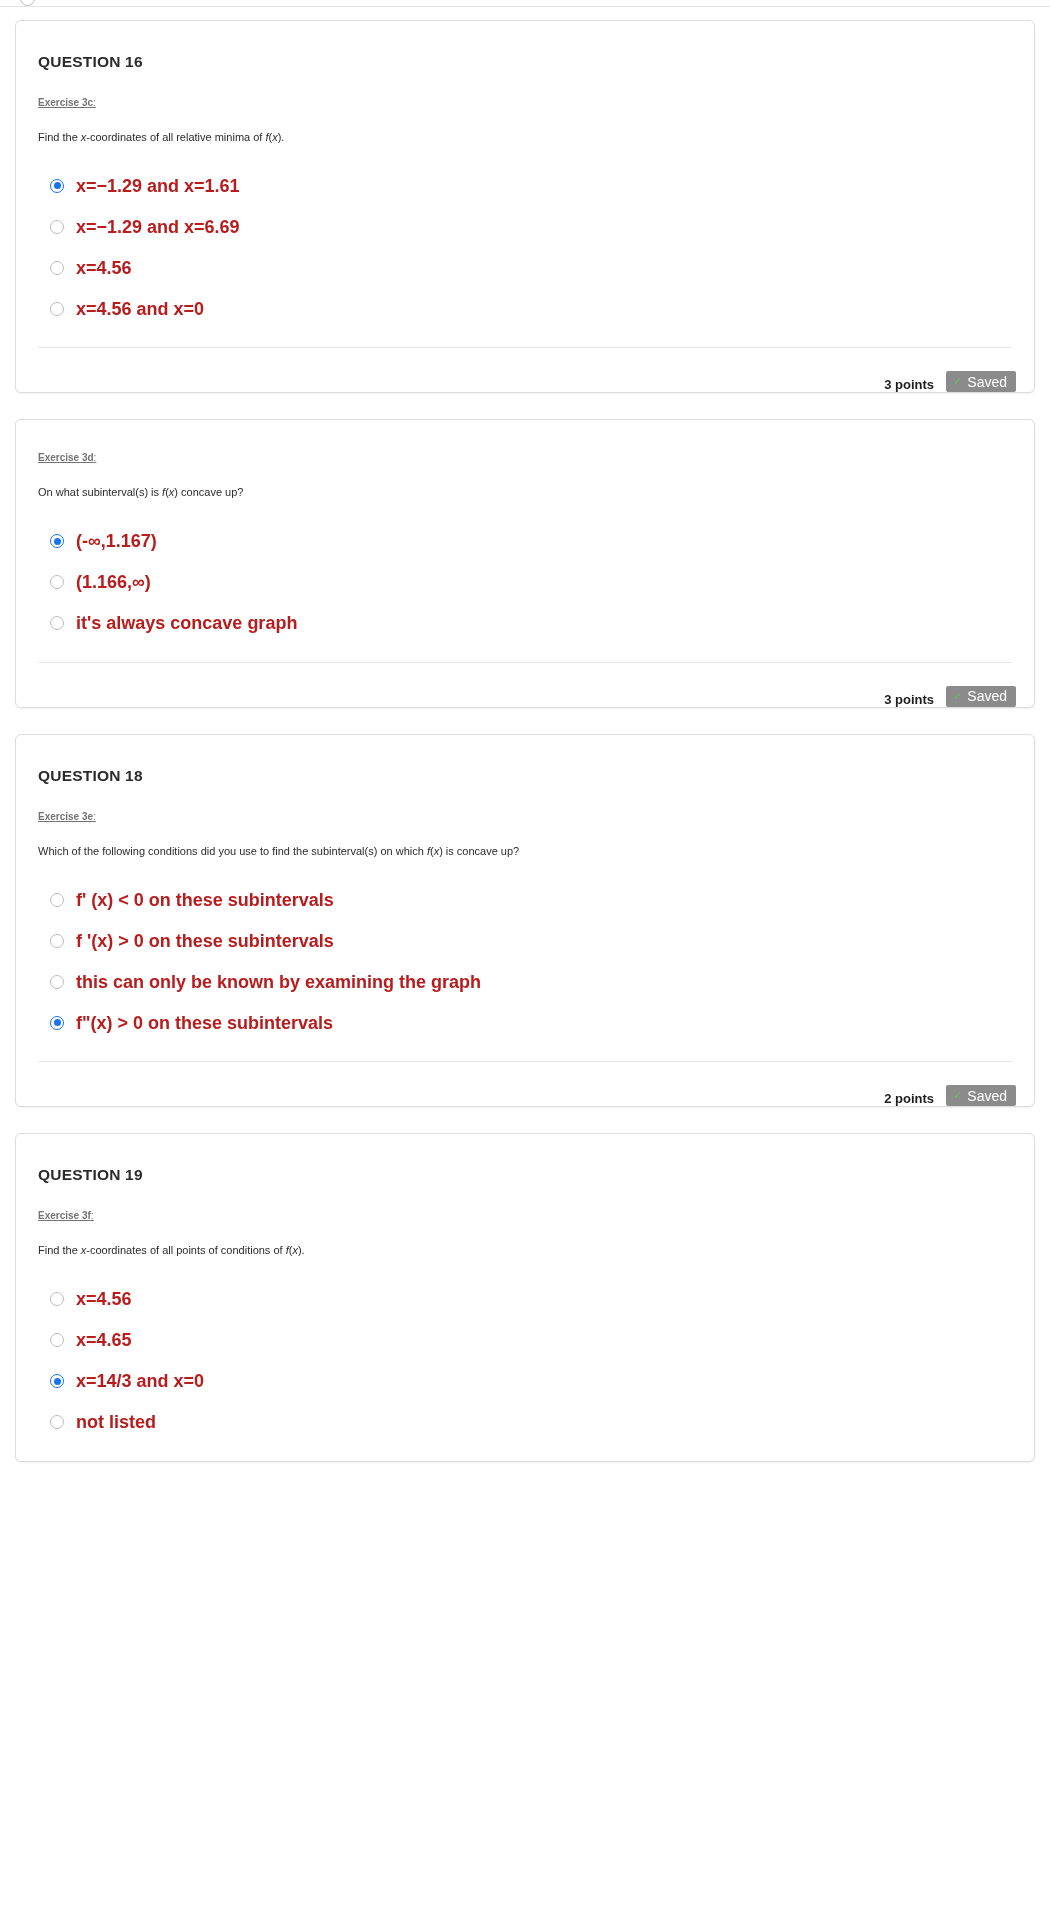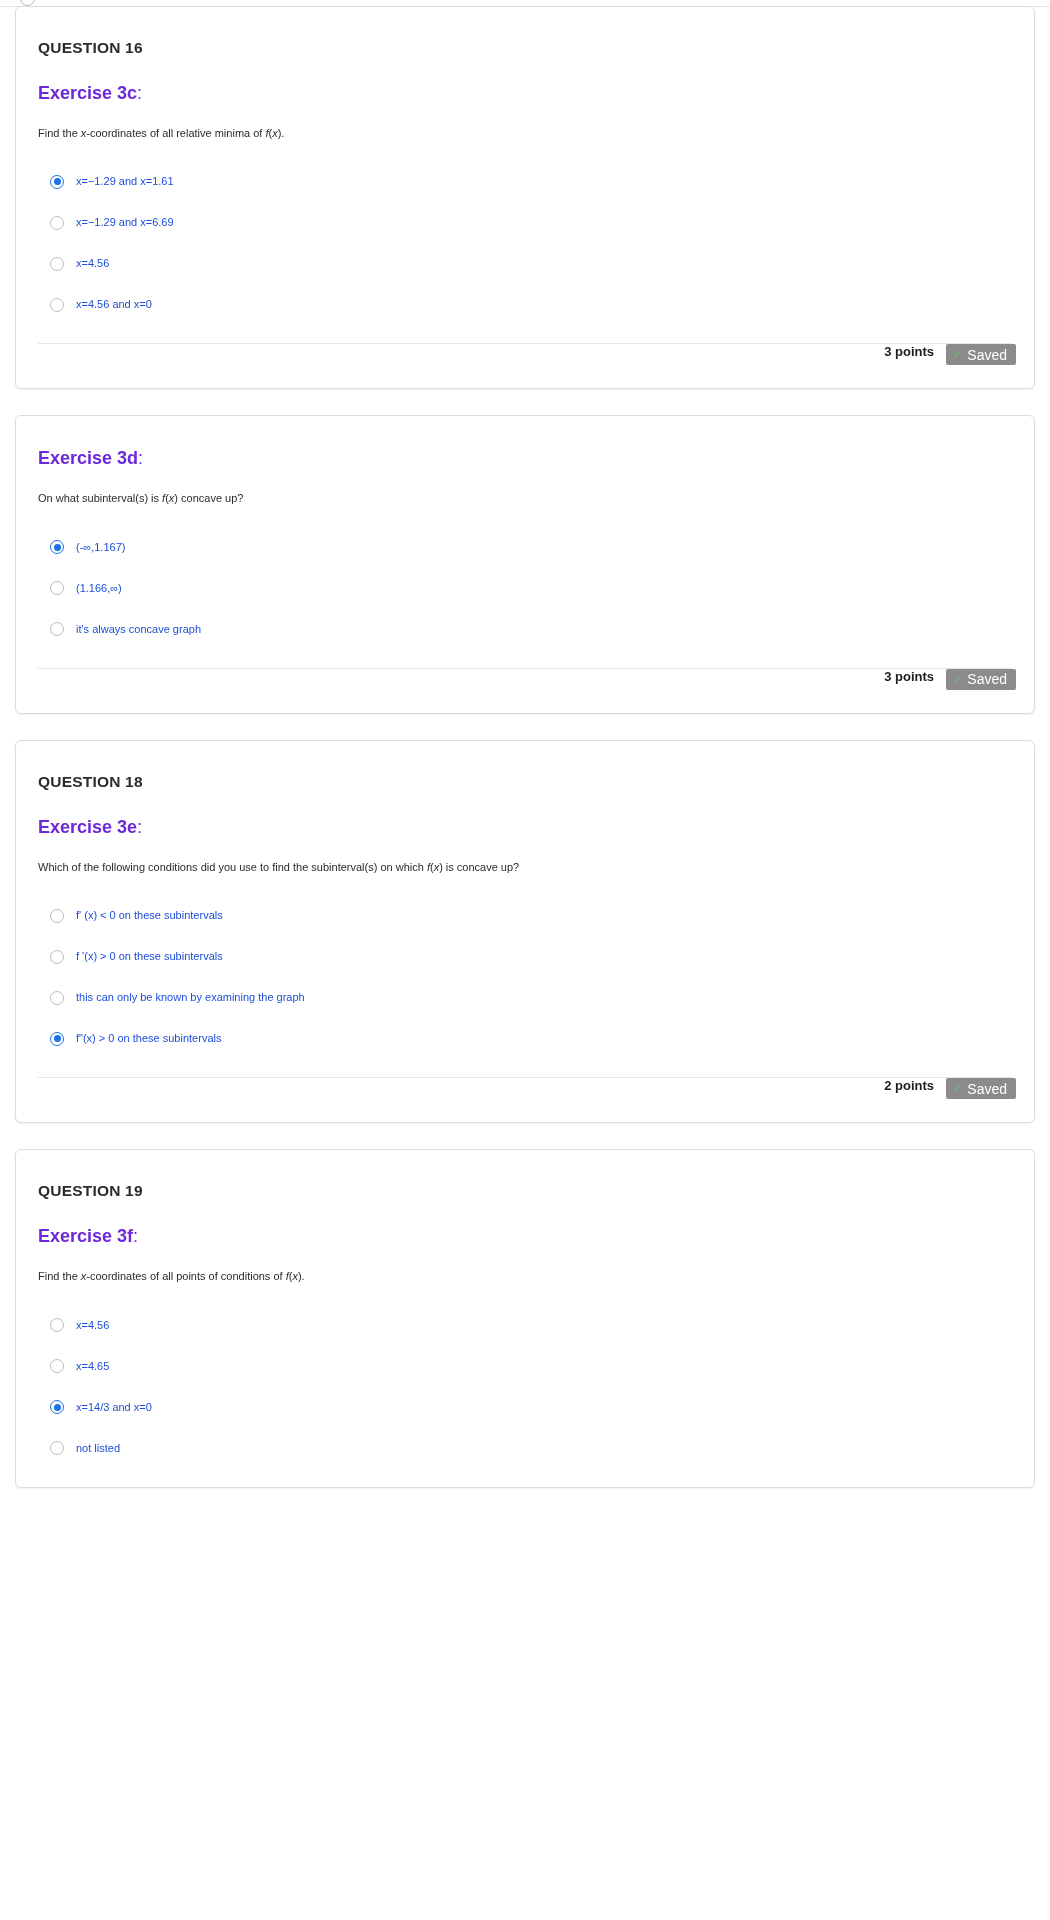--- a/index.html
+++ b/index.html
@@ -37,21 +37,21 @@
     position: absolute;
     left: 0;
     top: 6px;
     width: 1050px;
     height: 1px;
     background: #e3e4e6;
   }
 
   .page {
     position: absolute;
-    top: 6px;
+    top: 20px;
     left: 0;
     width: 1050px;
   }
 
   .qcard {
     position: relative;
     margin: 0 15px 26px 15px;
     background: #ffffff;
     border: 1px solid #dcdcdc;
     border-radius: 6px;
@@ -65,23 +65,24 @@
 
   .qtitle {
     font-size: 15.5px;
     font-weight: bold;
     letter-spacing: 0.2px;
     color: #2b2b2b;
     margin: 0 0 26px 0;
   }
 
   .qexercise {
-    font-size: 18px;
-    color: #6d28d9;
+    font-size: 10px;
+    color: #737373;
     margin: 0 0 22px 0;
+    text-decoration: underline;
   }
   .qexercise b { font-weight: bold; }
   .qexercise .colon { font-weight: normal; }
 
   .qprompt {
     font-size: 11px;
     color: #2b2b2b;
     line-height: 1.4;
     margin: 0 0 20px 0;
   }
@@ -121,35 +122,36 @@
     top: 50%;
     width: 7px;
     height: 7px;
     margin-left: -3.5px;
     margin-top: -3.5px;
     border-radius: 50%;
     background: #1a73e8;
   }
 
   .option-label {
-    font-size: 11px;
-    color: #1d4ed8;
+    font-size: 18px;
+    color: #b91c1c;
     line-height: 1;
     white-space: nowrap;
+    font-weight: bold;
   }
 
   .qfooter-sep {
     height: 1px;
     background: #e6e6e6;
     margin: 0 22px;
   }
 
   .qfooter {
     display: flex;
-    align-items: flex-start;
+    align-items: flex-end;
     justify-content: flex-end;
     height: 44px;
     padding: 0 18px 0 0;
   }
 
   .points {
     font-size: 13px;
     font-weight: bold;
     color: #1d1d1d;
     margin-right: 12px;

